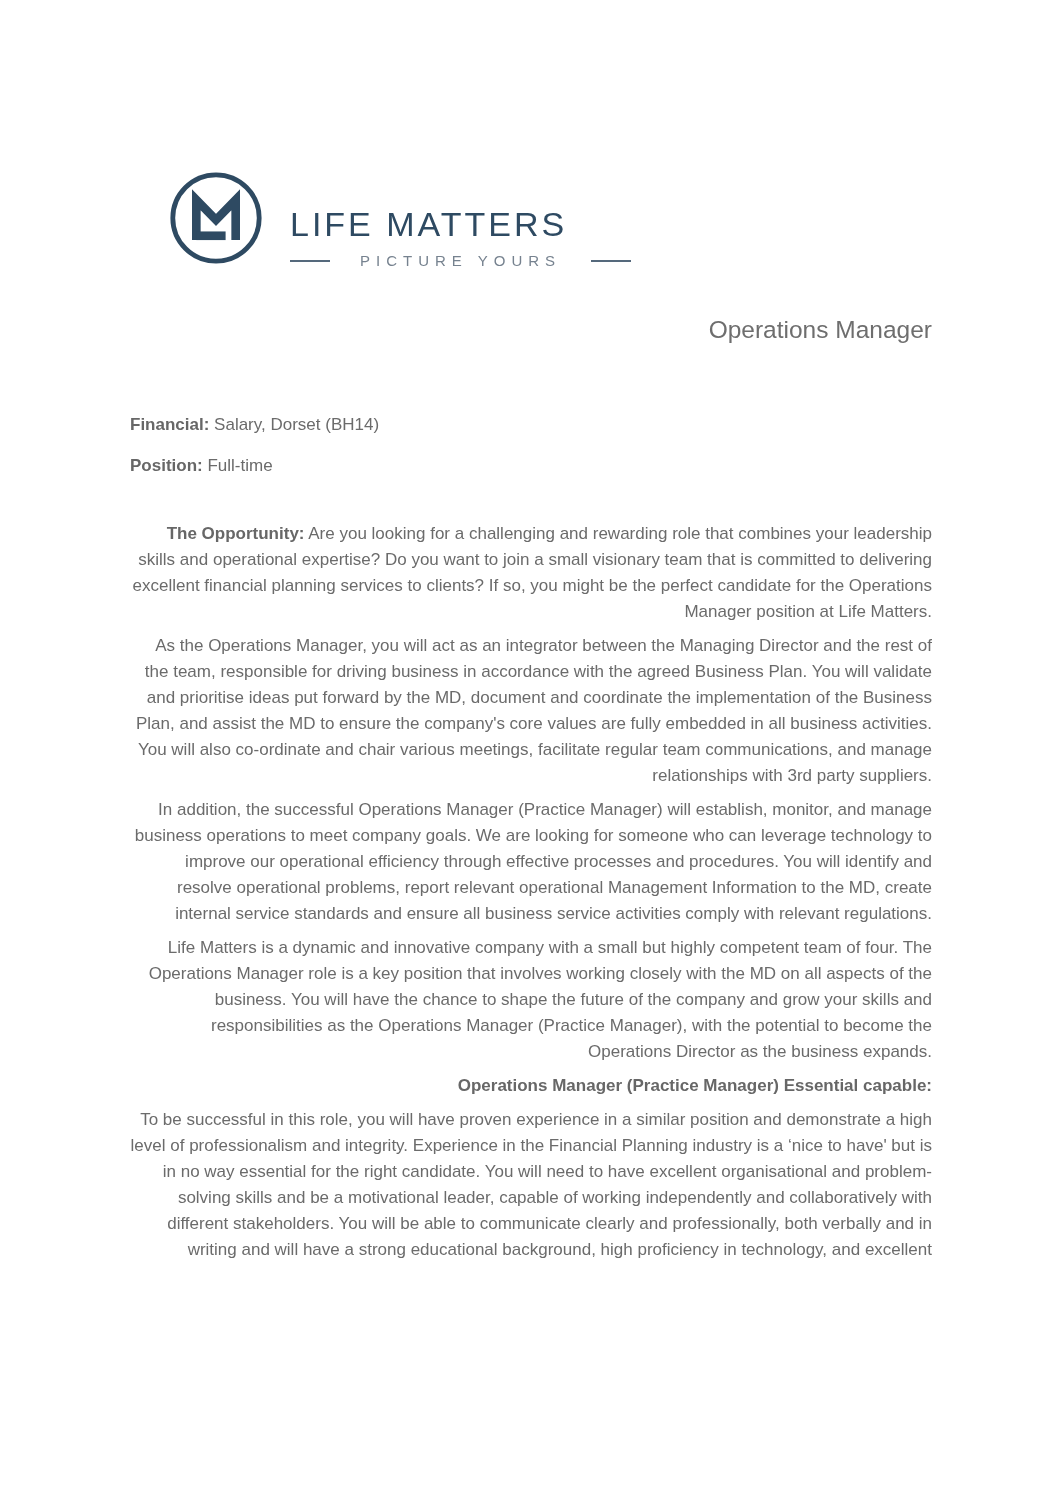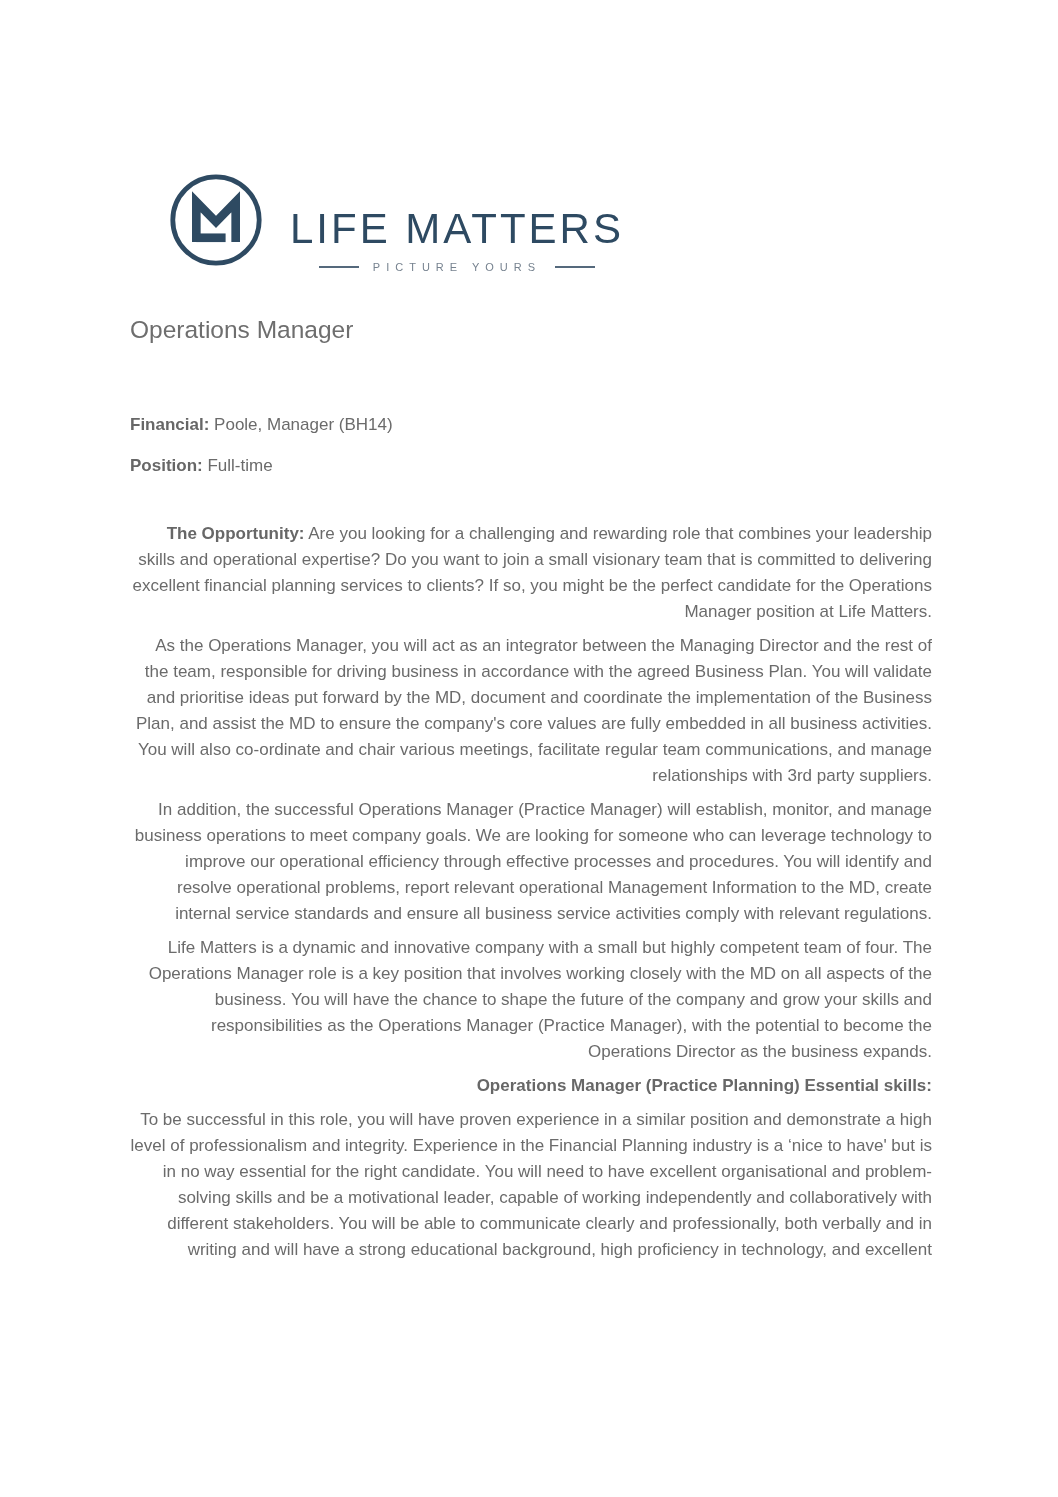--- a/index.html
+++ b/index.html
@@ -16,64 +16,65 @@
   .logo {
     position: absolute;
     left: 168px;
     top: 166px;
     display: flex;
     align-items: center;
   }
   .logo-mark { width: 96px; height: 96px; display: block; flex: 0 0 auto; }
   .logo-text { margin-left: 26px; }
   .logo-name {
-    font-size: 42px;
+    font-size: 34px;
     letter-spacing: 3px;
     color: #2e4a62;
     font-weight: 400;
     white-space: nowrap;
     line-height: 1.1;
     margin-top: 40px;
   }
   .logo-tagline-row {
     display: flex;
     align-items: center;
     justify-content: center;
     margin-top: 9px;
   }
   .tag-dash {
     width: 40px;
     height: 2px;
     background: #55697c;
     flex: 0 0 auto;
   }
   .logo-tagline {
-    font-size: 11px;
+    font-size: 15px;
     letter-spacing: 6px;
     color: #76828f;
-    margin: 0 14px;
+    margin: 0 30px;
     white-space: nowrap;
   }
 
   
   .content {
     position: absolute;
     left: 130px;
     top: 316px;
     width: 802px;
     color: #6b6b6b;
     font-size: 17px;
     line-height: 26px;
   }
   .job-title {
     font-size: 24.5px;
     font-weight: 400;
     color: #6e6e6e;
     margin: 0;
     line-height: 28px;
+    text-align: right;
   }
   .meta { margin-top: 68px; }
   .meta p { margin: 0 0 15px 0; }
   .meta strong, .body strong { font-weight: 700; color: #676767; }
   .body { margin-top: 42px; text-align: right; }
   .body p { margin: 0 0 8px 0; }
   .heading-para { font-weight: 700; color: #676767; margin-top: 4px !important; }
 </style>
 </head>
 <body>
@@ -93,27 +94,27 @@
         <span class="logo-tagline">PICTURE YOURS</span>
         <span class="tag-dash"></span>
       </div>
     </div>
   </div>
 
   <div class="content">
     <h1 class="job-title">Operations Manager</h1>
 
     <div class="meta">
-      <p><strong>Financial:</strong><span> Poole, Manager (BH14)</span></p>
+      <p><strong>Financial:</strong><span> Salary, Dorset (BH14)</span></p>
       <p><strong>Position:</strong><span> Full-time</span></p>
     </div>
 
     <div class="body">
       <p><strong>The Opportunity:</strong><span> Are you looking for a challenging and rewarding role that combines your leadership skills and operational expertise? Do you want to join a small visionary team that is committed to delivering excellent financial planning services to clients? If so, you might be the perfect candidate for the Operations Manager position at Life Matters.</span></p>
       <p><span>As the Operations Manager, you will act as an integrator between the Managing Director and the rest of the team, responsible for driving business in accordance with the agreed Business Plan. You will validate and prioritise ideas put forward by the MD, document and coordinate the implementation of the Business Plan, and assist the MD to ensure the company's core values are fully embedded in all business activities. You will also co-ordinate and chair various meetings, facilitate regular team communications, and manage relationships with 3rd party suppliers.</span></p>
       <p><span>In addition, the successful Operations Manager (Practice Manager) will establish, monitor, and manage business operations to meet company goals. We are looking for someone who can leverage technology to improve our operational efficiency through effective processes and procedures. You will identify and resolve operational problems, report relevant operational Management Information to the MD, create internal service standards and ensure all business service activities comply with relevant regulations.</span></p>
       <p><span>Life Matters is a dynamic and innovative company with a small but highly competent team of four. The Operations Manager role is a key position that involves working closely with the MD on all aspects of the business. You will have the chance to shape the future of the company and grow your skills and responsibilities as the Operations Manager (Practice Manager), with the potential to become the Operations Director as the business expands.</span></p>
-      <p class="heading-para"><span>Operations Manager (Practice Planning) Essential skills:</span></p>
+      <p class="heading-para"><span>Operations Manager (Practice Manager) Essential capable:</span></p>
       <p><span>To be successful in this role, you will have proven experience in a similar position and demonstrate a high level of professionalism and integrity.  Experience in the Financial Planning industry is a ‘nice to have' but is in no way essential for the right candidate.  You will need to have excellent organisational and problem-solving skills and be a motivational leader, capable of working independently and collaboratively with different stakeholders. You will be able to communicate clearly and professionally, both verbally and in writing and will have a strong educational background, high proficiency in technology, and excellent</span></p>
     </div>
   </div>
 
 </div>
 
 </body></html>

